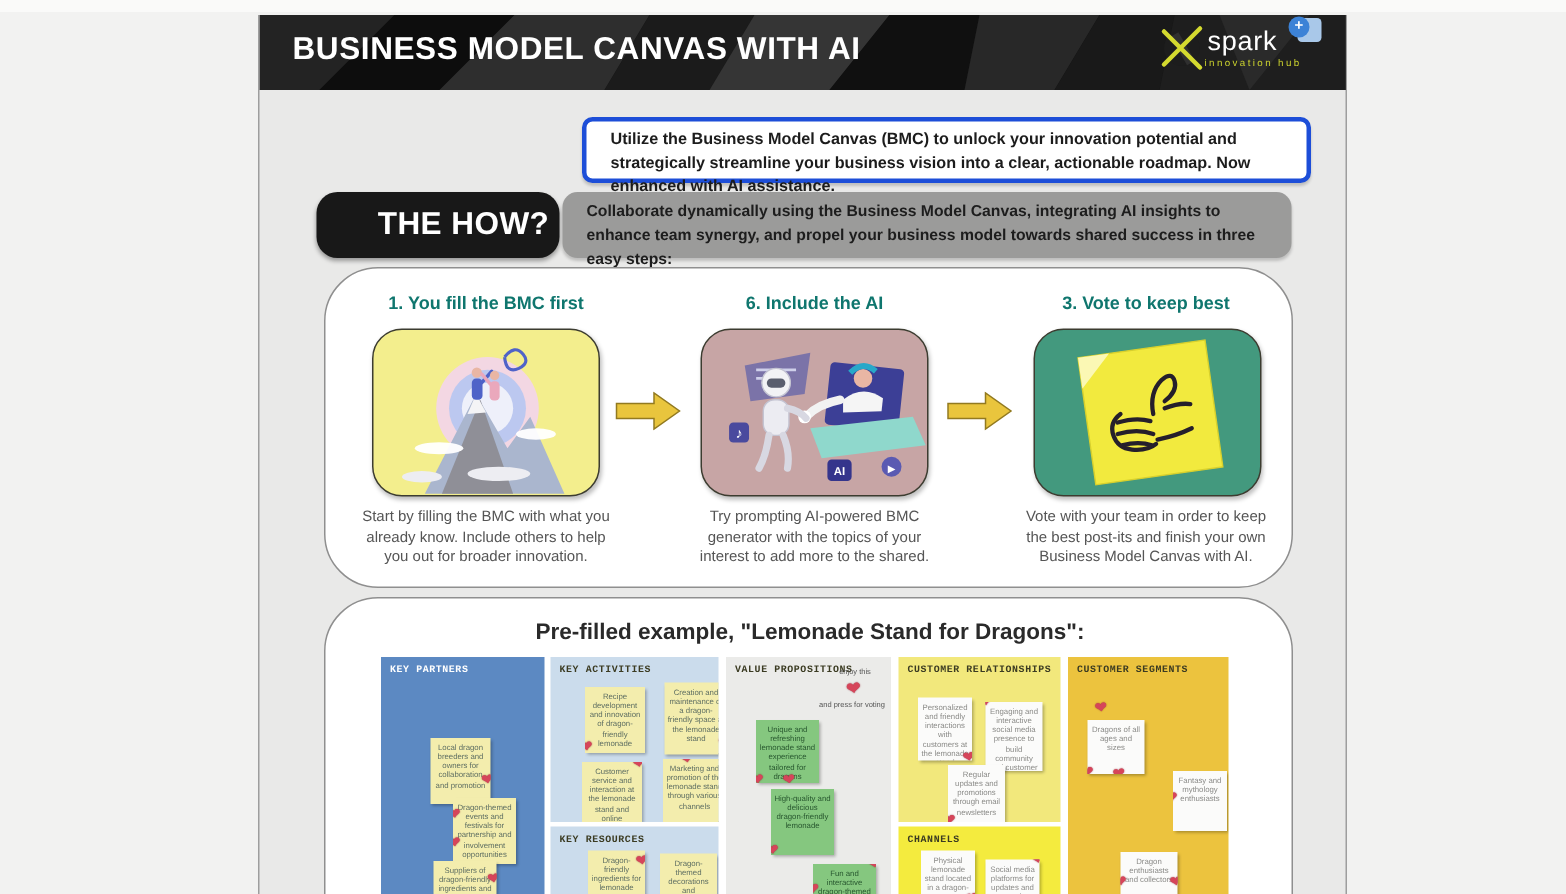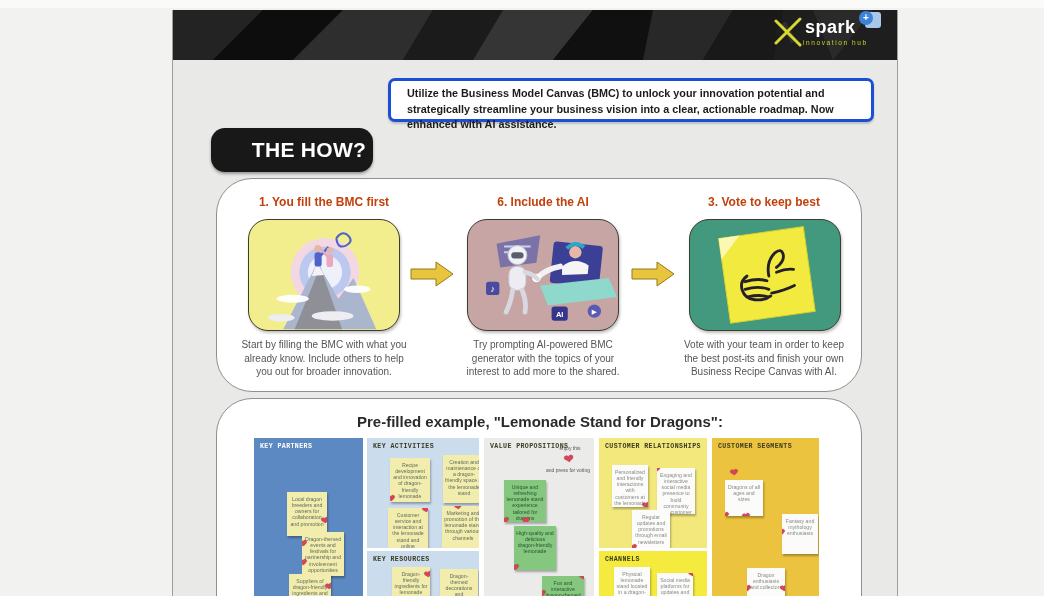--- a/index.html
+++ b/index.html
@@ -9,41 +9,41 @@
 
   .panel { position:absolute; left:172px; top:10px; width:726px; height:586px;
            background:#e9e9e8; border-left:1px solid #9e9e9e; border-right:1px solid #9e9e9e; overflow:hidden; }
 
   
   .hdr { position:absolute; left:0; top:0; width:726px; height:50px; background:#161616; overflow:hidden; }
   .hdr svg.bg { position:absolute; left:0; top:0; width:726px; height:50px; }
   .hdr h1 { position:absolute; left:22px; top:11px; color:#fff; font-size:21px; font-weight:bold; letter-spacing:.4px; }
   .logo { position:absolute; right:14px; top:5px; width:112px; height:40px; color:#fff; }
   .logo .xicon { position:absolute; left:0; top:2px; }
-  .logo .lname { position:absolute; left:32px; top:2px; font-size:18px; font-weight:bold; letter-spacing:.5px; }
+  .logo .lname { position:absolute; left:32px; top:2px; font-size:18px; font-weight:normal; letter-spacing:.5px; }
   .logo .ltag  { position:absolute; left:30px; top:24px; font-size:6.5px; color:#ccd32e; letter-spacing:1.6px; }
   .badge-sq { position:absolute; right:18px; top:2px; width:16px; height:16px; background:#a9c8e9; border-radius:3px; }
   .badge-ci { position:absolute; right:26px; top:1px; width:14px; height:14px; background:#3c82d6; border-radius:50%;
               color:#fff; font-size:10px; line-height:13px; text-align:center; font-weight:bold; }
 
   
   .pill { position:absolute; width:162px; height:44px; background:#181818; border-radius:14px;
           color:#fff; font-size:21px; font-weight:bold; text-align:center; line-height:44px;
           box-shadow:0 2px 3px rgba(0,0,0,.35); letter-spacing:.3px; }
   .why-box { position:absolute; left:202px; width:486px; height:44px; background:#fff; border:3px solid #1d4ed8;
              border-radius:7px; font-size:10.8px; font-weight:bold; color:#1c1c1c; line-height:1.45;
              padding:5px 16px; box-shadow:0 2px 2px rgba(0,0,0,.18);margin-left:13px; }
   .how-box { position:absolute; left:202px; width:486px; height:44px; background:#9b9b9a; border-radius:10px;
              font-size:10.5px; font-weight:bold; color:#1d1d1d; line-height:1.5; padding:6px 16px;
              box-shadow:0 2px 2px rgba(0,0,0,.18); }
 
   
   .steps-card { position:absolute; left:43px; top:168px; width:646px; height:214px; background:#fff;
                 border:1.5px solid #8f8f8f; border-radius:36px; }
-  .step-title { position:absolute; width:170px; text-align:center; font-size:12px; font-weight:bold; color:#c2410c; }
+  .step-title { position:absolute; width:170px; text-align:center; font-size:12px; font-weight:bold; color:#0f766e; }
   .step-img { position:absolute; top:40px; width:152px; height:112px; border-radius:20px; border:1.5px solid #3c3c30;
               overflow:hidden; box-shadow:1px 2px 3px rgba(0,0,0,.25); }
   .img1 { background:#f3ee8d; } .img2 { background:#c7a5a5; } .img3 { background:#43997e; }
   .step-desc { position:absolute; top:159px; width:174px; text-align:center; font-size:10px; color:#555; line-height:1.35; }
   .arrow { position:absolute; top:82px; width:44px; height:26px; }
 
   
   .example-card { position:absolute; left:43px; top:388px; width:646px; height:260px; background:#fff;
                   border:1.5px solid #8f8f8f; border-radius:36px; }
   .example-title { position:absolute; top:14px; width:646px; text-align:center; font-size:15px; font-weight:bold; color:#2a2a2a; }
@@ -82,36 +82,38 @@
       <polygon points="90,0 170,0 120,50 40,50" fill="#0d0d0d"></polygon>
       <polygon points="170,0 260,0 230,50 120,50" fill="#2e2e2e"></polygon>
       <polygon points="260,0 330,0 300,50 230,50" fill="#1b1b1b"></polygon>
       <polygon points="330,0 420,0 380,50 300,50" fill="#353535"></polygon>
       <polygon points="420,0 480,0 470,50 380,50" fill="#101010"></polygon>
       <polygon points="480,0 560,0 530,50 470,50" fill="#282828"></polygon>
       <polygon points="560,0 610,0 600,50 530,50" fill="#191919"></polygon>
       <polygon points="610,0 726,0 726,50 600,50" fill="#1e1e1e"></polygon>
       <polygon points="640,0 700,0 660,50" fill="#2a2a2a"></polygon>
     </svg>
+    <h1>BUSINESS MODEL CANVAS WITH AI</h1>
     <div class="logo">
       <svg class="xicon" width="30" height="32" viewBox="0 0 30 32">
         <circle cx="15" cy="15" r="12" fill="#1d1d1d"></circle>
         <path d="M10,6 L21,25" stroke="#2f2f2f" stroke-width="6"></path>
         <path d="M3,4 L27,28 M27,2 L3,26" stroke="#d4da2f" stroke-width="3" stroke-linecap="round"></path>
       </svg>
       <span class="lname">spark</span>
       <span class="ltag">innovation hub</span>
     </div>
     <div class="badge-sq"></div>
     <div class="badge-ci">+</div>
   </div>
 
   <div class="why-box" style="top:68px;">Utilize the Business Model Canvas (BMC) to unlock your innovation potential and strategically streamline your business vision into a clear, actionable roadmap. Now enhanced with AI assistance.</div>
 
   <div class="pill" style="left:38px; top:118px;padding-left:34px;">THE HOW?</div>
+  <div class="how-box" style="top:118px;">Collaborate dynamically using the Business Model Canvas, integrating AI insights to enhance team synergy, and propel your business model towards shared success in three easy steps:</div>
 
   <div class="steps-card">
 
     <div class="step-title" style="left:22px; top:16px;">1. You fill the BMC first</div>
     <div class="step-title" style="left:241px; top:16px;">6. Include the AI</div>
     <div class="step-title" style="left:462px; top:16px;">3. Vote to keep best</div>
 
     <div class="step-img img1" style="left:31px;">
       <svg width="152" height="112" viewBox="0 0 160 112">
         <circle cx="80" cy="52" r="36" fill="#f3d7e3"></circle>
@@ -180,21 +182,21 @@
 
     <svg class="arrow" style="left:193px;" viewBox="0 0 44 26">
       <polygon points="1,8 26,8 26,1 43,13 26,25 26,18 1,18" fill="#e9c53d" stroke="#927a20" stroke-width="1"></polygon>
     </svg>
     <svg class="arrow" style="left:414px;" viewBox="0 0 44 26">
       <polygon points="1,8 26,8 26,1 43,13 26,25 26,18 1,18" fill="#e9c53d" stroke="#927a20" stroke-width="1"></polygon>
     </svg>
 
     <div class="step-desc" style="left:20px;">Start by filling the BMC with what you already know. Include others to help you out for broader innovation.</div>
     <div class="step-desc" style="left:239px;">Try prompting AI-powered BMC generator with the topics of your interest to add more to the shared.</div>
-    <div class="step-desc" style="left:460px;">Vote with your team in order to keep the best post-its and finish your own Business Recipe Canvas with AI.</div>
+    <div class="step-desc" style="left:460px;">Vote with your team in order to keep the best post-its and finish your own Business Model Canvas with AI.</div>
   </div>
 
   <div class="example-card">
     <div class="example-title">Pre-filled example, "Lemonade Stand for Dragons":</div>
 
     <div class="sec sec-kp">
       <div class="sec-label">KEY PARTNERS</div>
       <div class="note n-yellow" style="left:33px; top:54px; width:40px; height:44px;">
         <span>Local dragon breeders and owners for collaboration and promotion</span>
         <span class="heart" style="right:-2px; top:55%;">❤</span>

